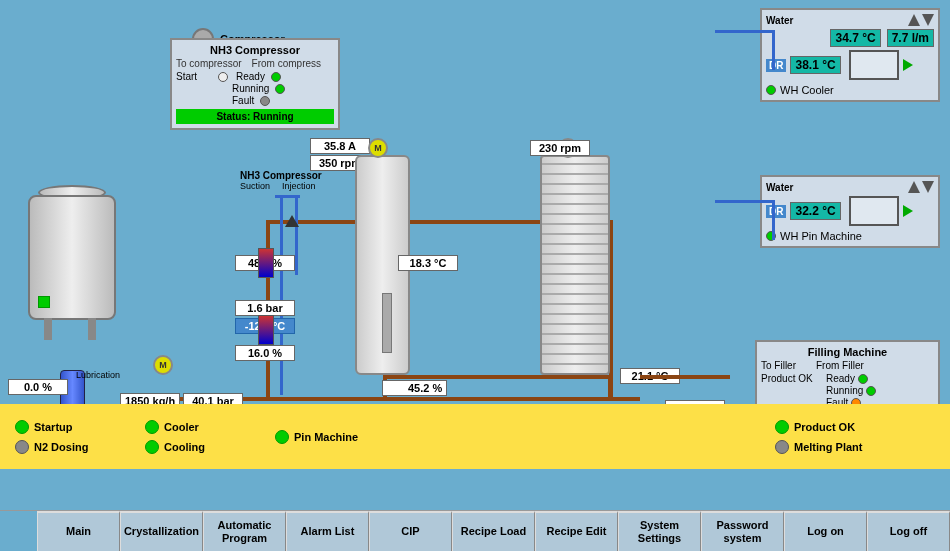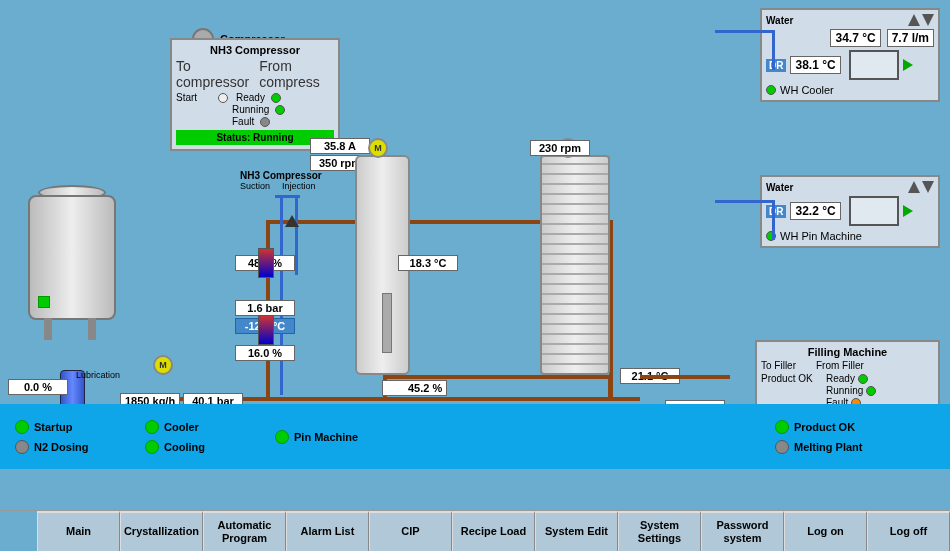--- a/index.html
+++ b/index.html
@@ -52,21 +52,21 @@
       padding: 4px;
       width: 170px;
     }
     .compressor-title {
       text-align: center;
       font-weight: bold;
       font-size: 11px;
       margin-bottom: 2px;
     }
     .compressor-subtitle {
-      font-size: 14px;
+      font-size: 10px;
       display: flex;
       gap: 10px;
       color: #333;
       margin-bottom: 2px;
     }
     .compressor-row {
       display: flex;
       align-items: center;
       gap: 4px;
       font-size: 10px;
@@ -110,21 +110,21 @@
       margin: 2px 0;
     }
     .dr-box {
       background: #4488cc;
       color: white;
       font-size: 10px;
       font-weight: bold;
       padding: 1px 3px;
     }
     .cooler-temp-display {
-      background: #ffffff;
+      background: #14b8a6;
       border: 1px solid #666;
       padding: 1px 4px;
       font-size: 12px;
       font-weight: bold;
     }
     .cooler-name-row {
       display: flex;
       align-items: center;
       gap: 4px;
       margin-top: 4px;
@@ -546,21 +546,21 @@
   </div>
 
   <div class="pipe-blue-h" style="top:30px;right:175px;width:60px;"></div>
   <div class="pipe-blue-v" style="top:30px;right:175px;height:40px;"></div>
   <div class="pipe-blue-h" style="top:200px;right:175px;width:60px;"></div>
   <div class="pipe-blue-v" style="top:200px;right:175px;height:40px;"></div>
 
   <div class="pipe-brown-h" style="top:375px;left:640px;width:90px;"></div>
 
   <div style="position:absolute;bottom:41px;left:0;width:950px;height:65px;
-              background:#0ea5e9;display:flex;align-items:center;padding:0 15px;gap:0;">
+              background:#fde047;display:flex;align-items:center;padding:0 15px;gap:0;">
 
     <div style="display:flex;flex-direction:column;gap:6px;width:130px;">
       <div class="btn-item">
         <div class="green-circle"></div>
         <span>Startup</span>
       </div>
       <div class="btn-item">
         <div class="gray-circle"></div>
         <span>N2 Dosing</span>
       </div>
@@ -601,20 +601,20 @@
 </div>
 
 <div class="nav-bar">
   <div class="nav-item">Main</div>
   <div class="nav-item">Crystallization</div>
   <div class="nav-item" style="white-space:pre-line;">Automatic
 Program</div>
   <div class="nav-item">Alarm List</div>
   <div class="nav-item">CIP</div>
   <div class="nav-item">Recipe Load</div>
-  <div class="nav-item">System Edit</div>
+  <div class="nav-item">Recipe Edit</div>
   <div class="nav-item" style="white-space:pre-line;">System
 Settings</div>
   <div class="nav-item" style="white-space:pre-line;">Password
 system</div>
   <div class="nav-item">Log on</div>
   <div class="nav-item">Log off</div>
 </div>
 
 </body></html>

